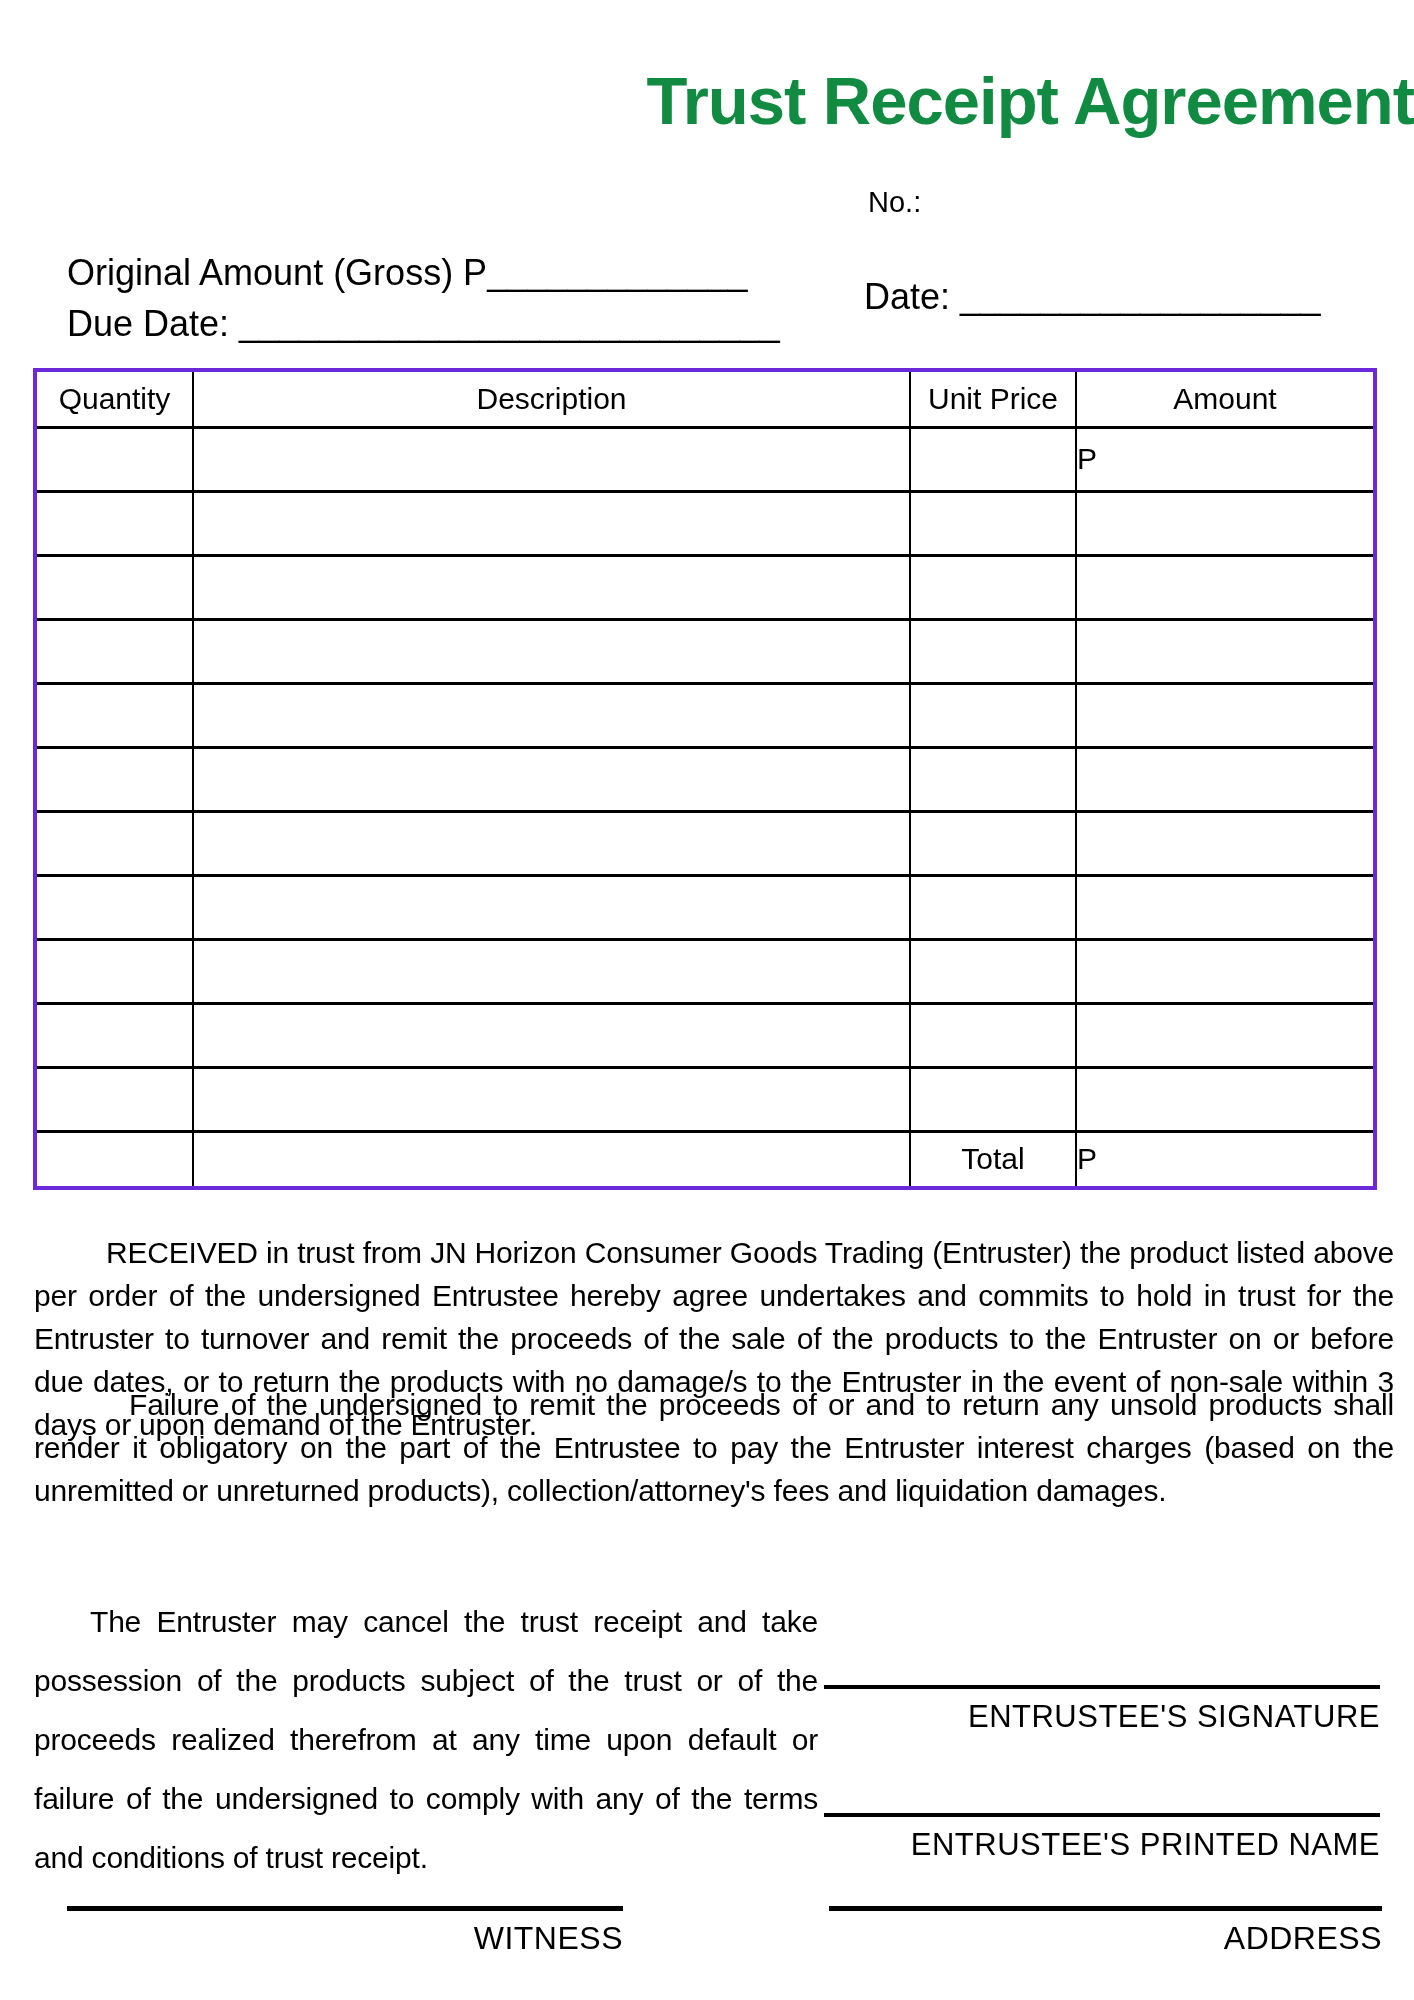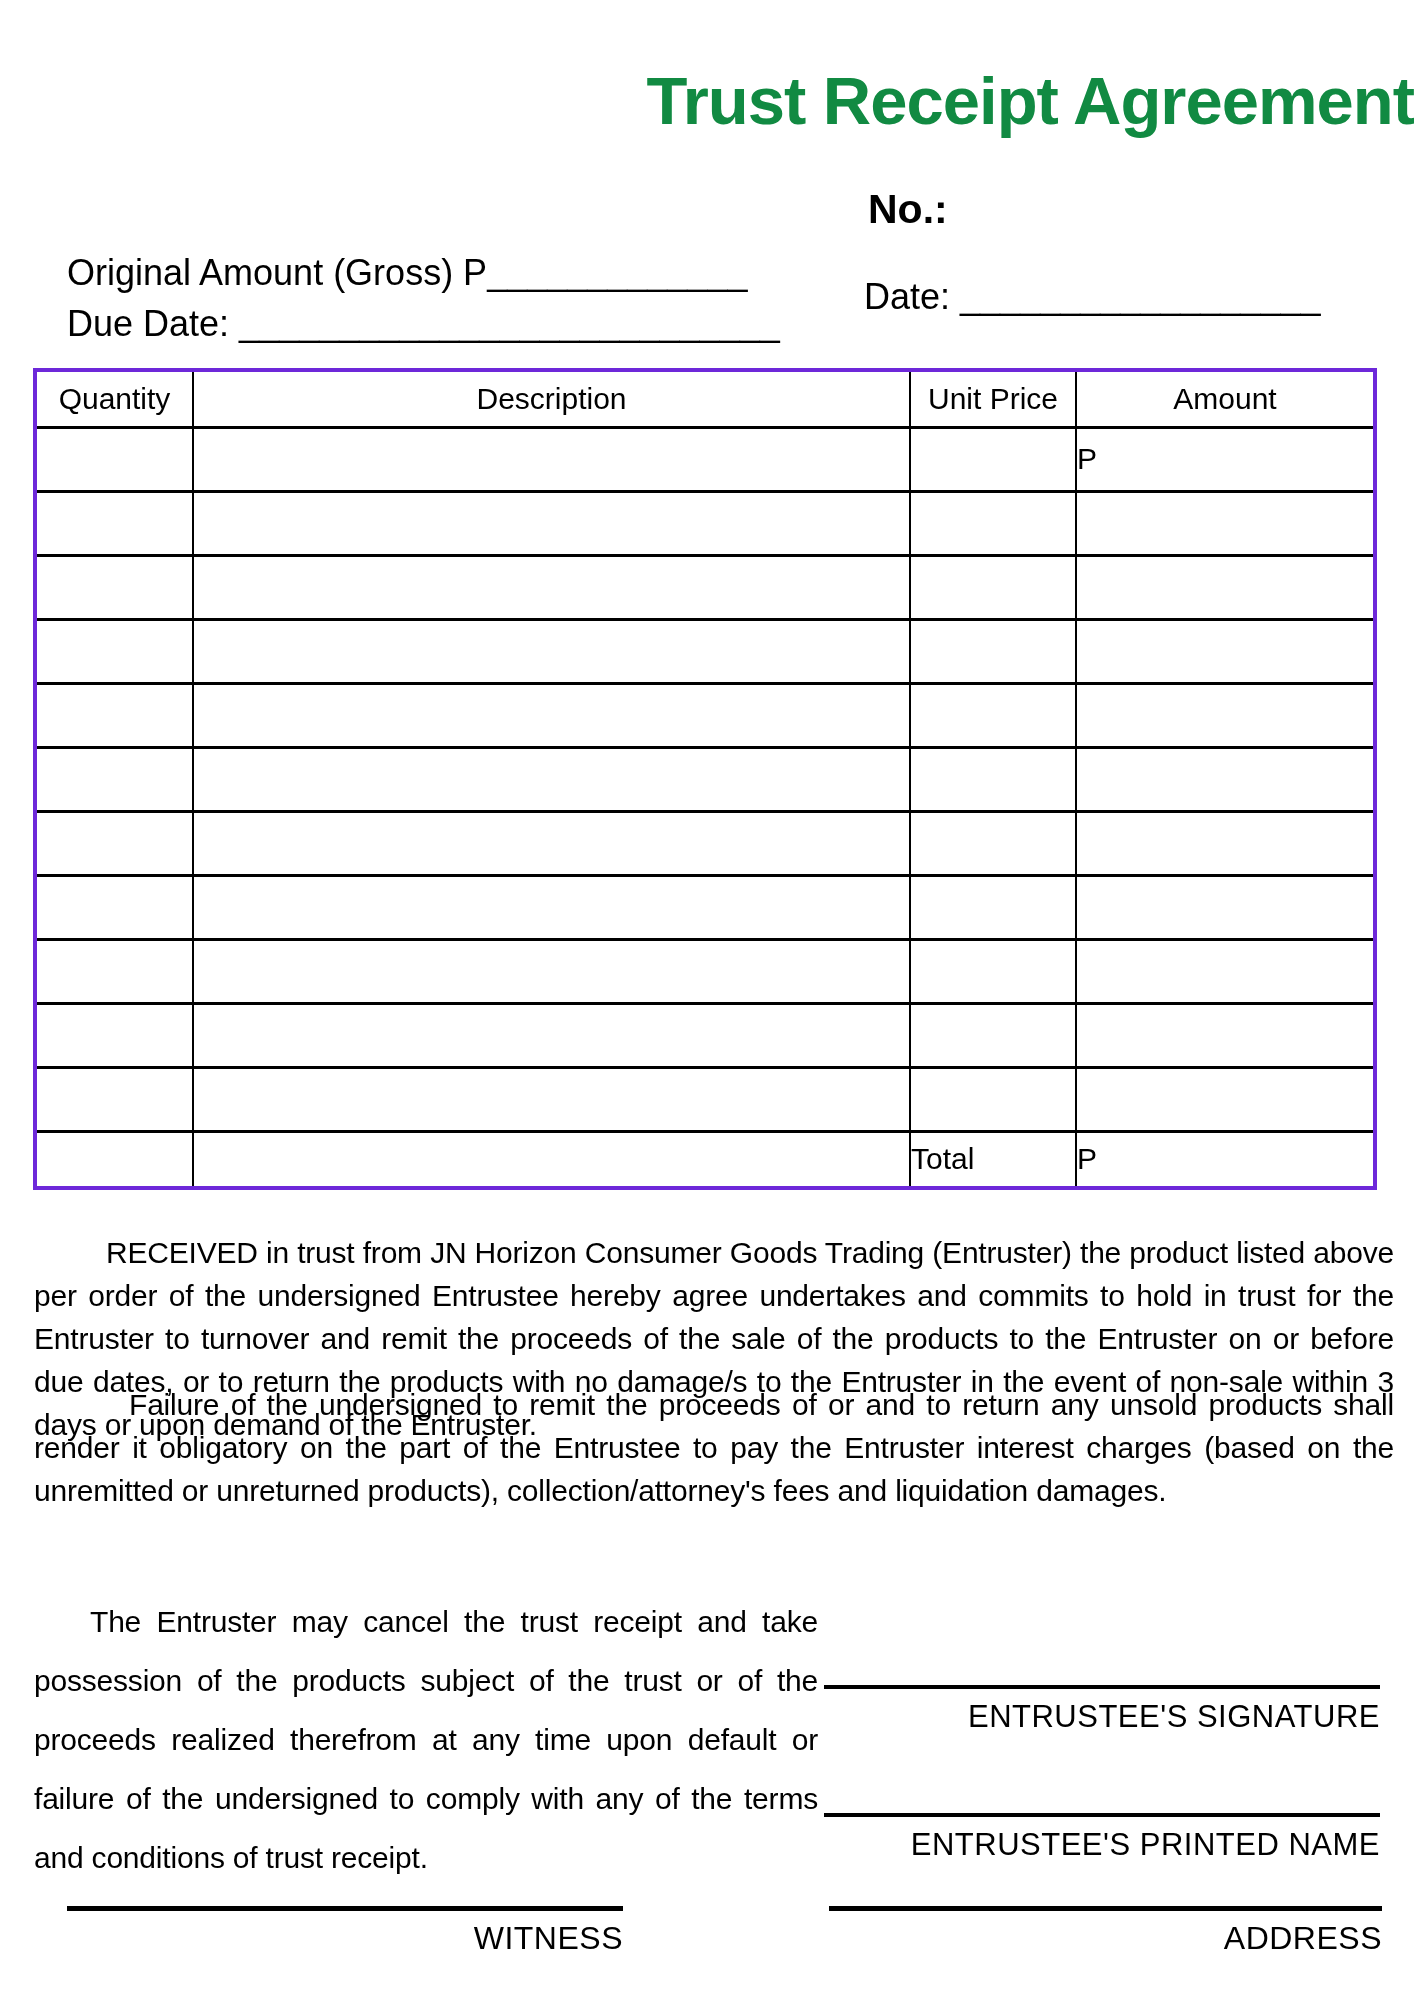--- a/index.html
+++ b/index.html
@@ -12,21 +12,21 @@
 
   
   .doc-title{
     position:absolute;top:62px;left:0;width:100%;
     text-align:right;font-size:67px;font-weight:700;letter-spacing:-1px;
     color:#118a42;white-space:nowrap;
   }
 
   
   .hdr{position:absolute;font-size:36px;white-space:nowrap;}
-  .no-field{left:868px;top:186px;font-size:41px;font-weight:700;}
+  .no-field{left:868px;top:186px;font-size:29px;font-weight:400;}
   .orig-amount-field{left:67px;top:252px;}
   .date-field{left:864px;top:276px;}
   .due-date-field{left:67px;top:303px;}
   .blank{letter-spacing:0;}
 
   
   table.items{
     position:absolute;left:33px;top:368px;width:1340px;
     border-collapse:collapse;table-layout:fixed;
     border:4px solid #6d28d9;
@@ -36,21 +36,21 @@
     border-top:3px solid #000;border-bottom:3px solid #000;
     border-left:2px solid #000;border-right:2px solid #000;
     font-weight:400;font-size:30px;padding:0;overflow:hidden;
   }
   table.items thead tr{height:57px;}
   table.items tbody tr{height:64px;}
   table.items tbody tr:last-child{height:57px;}
   table.items th{text-align:center;vertical-align:middle;}
   td.c-quantity{text-align:center;}
   td.c-description{text-align:left;padding-left:10px;}
-  td.c-unit_price{vertical-align:middle;}
+  td.c-unit_price{text-align:center;vertical-align:middle;}
   td.c-amount{text-align:left;padding-left:10px;vertical-align:middle;}
 
   
   p.body-par{
     position:absolute;margin:12px;font-size:30px;line-height:43px;
     text-align:justify;letter-spacing:-0.2px;
   }
   #par-received{left:22px;top:1219px;width:1360px;text-indent:72px;}
   #par-failure{left:22px;top:1371px;width:1360px;text-indent:95px;}
   #par-cancel{left:22px;top:1580px;width:784px;line-height:59px;text-indent:56px;}

